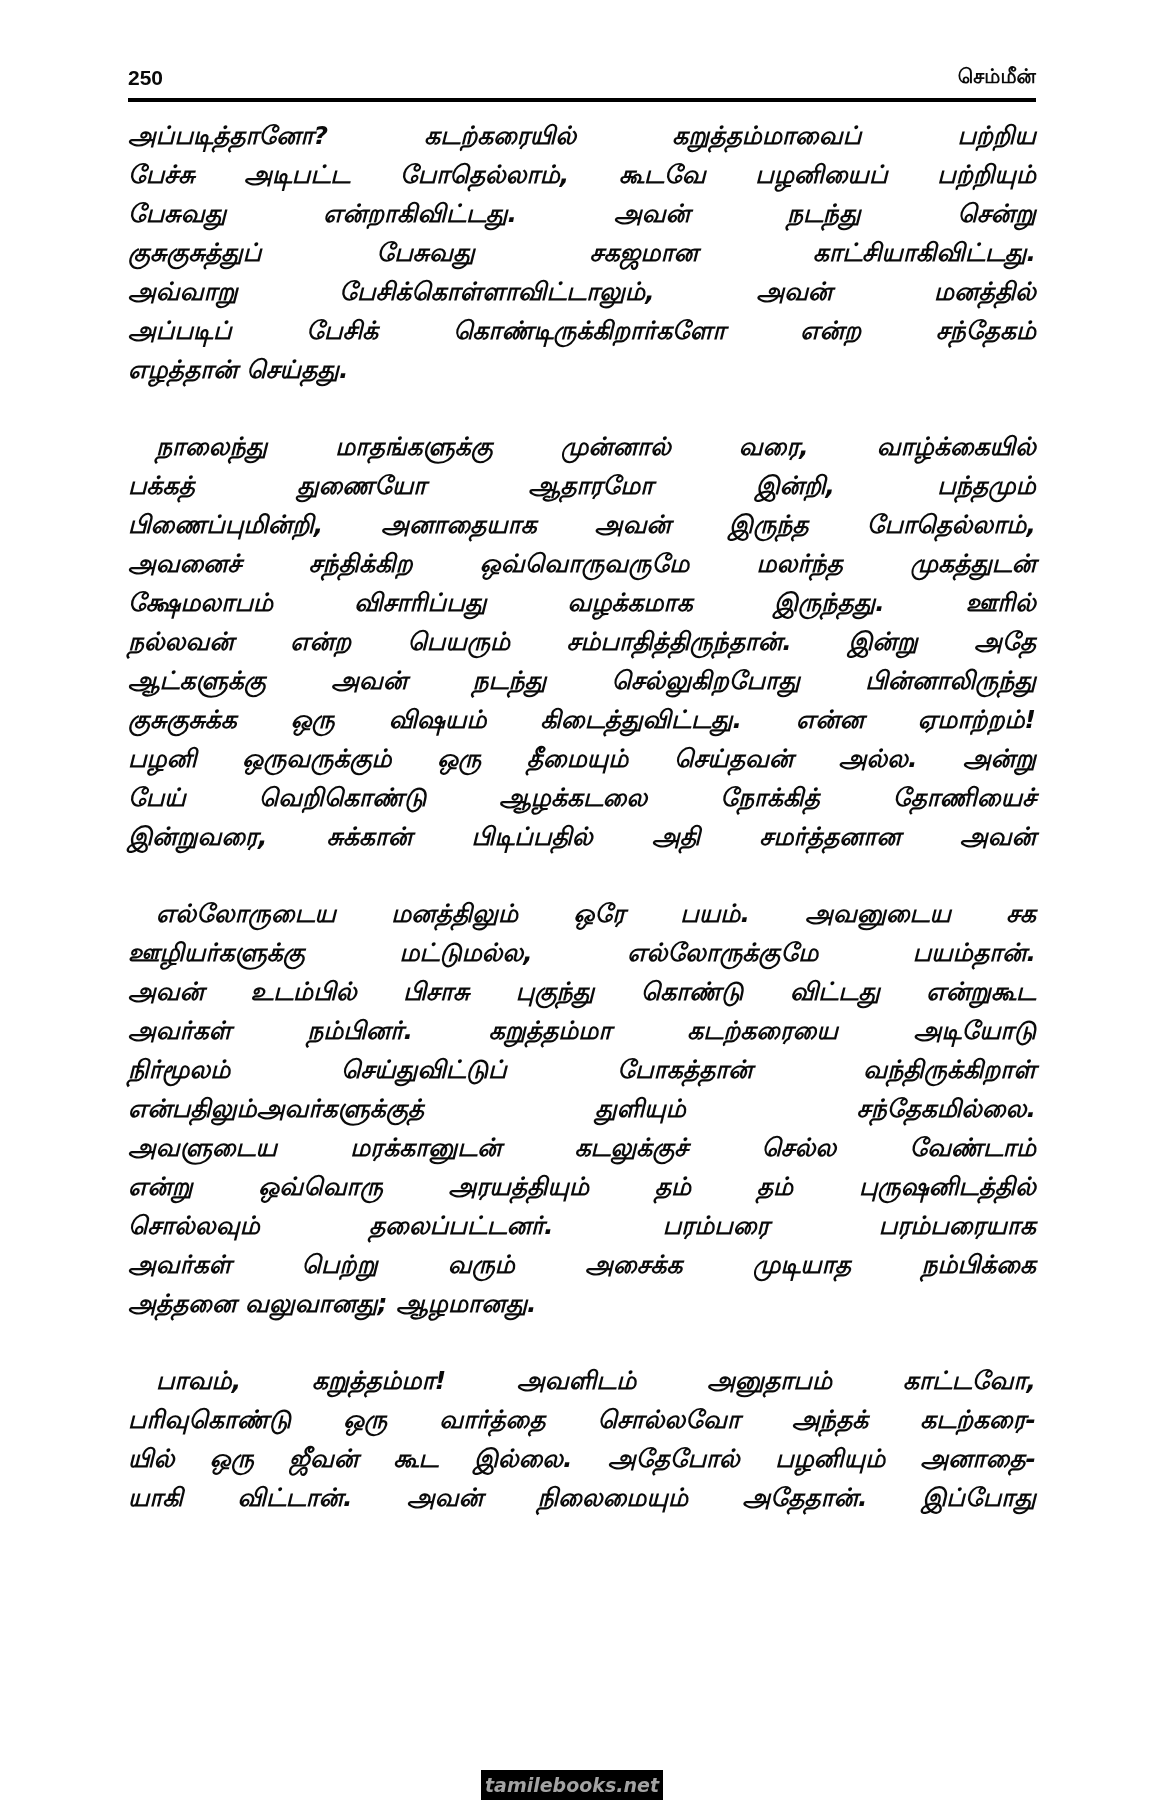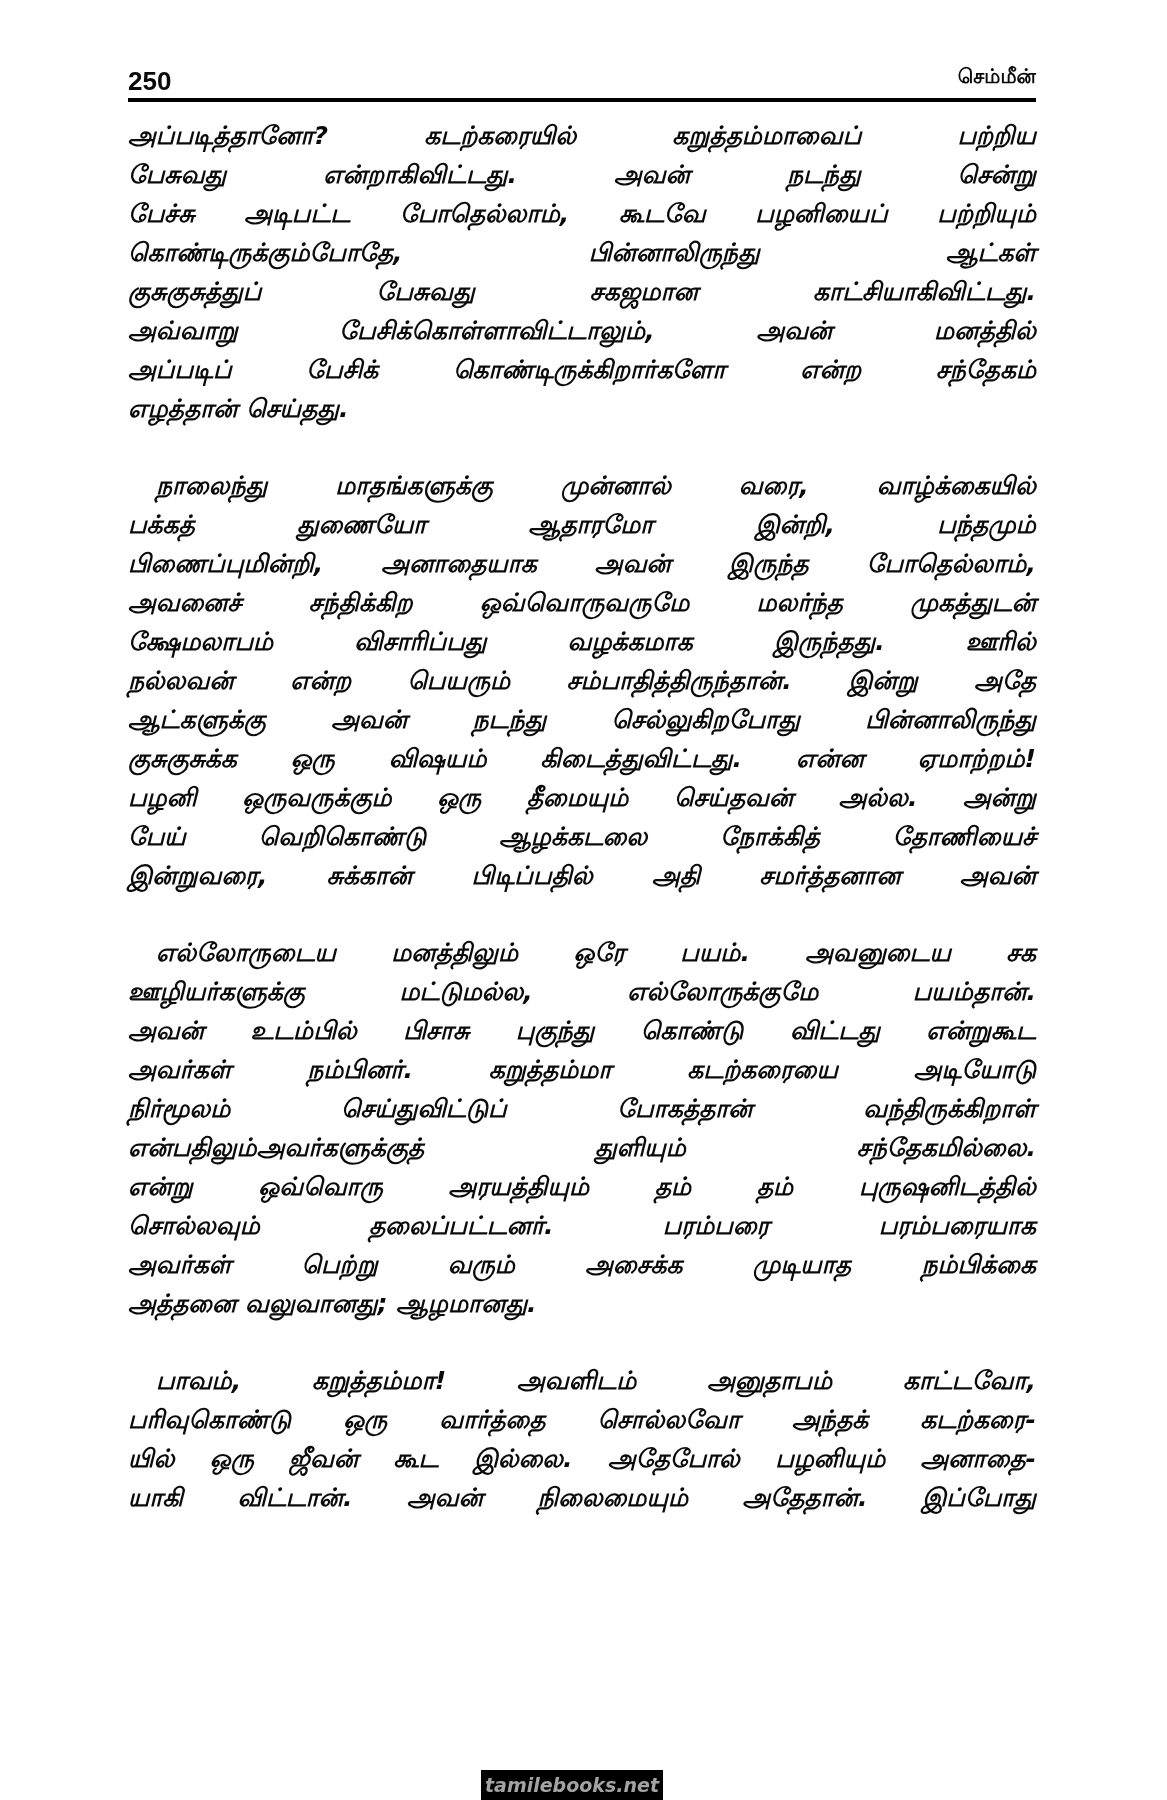--- a/index.html
+++ b/index.html
@@ -24,21 +24,21 @@
     .running-head {
       position: relative;
       height: 40px;
     }
     .page-number {
       position: absolute;
       left: 0;
       top: 4px;
       font-family: "Liberation Sans", sans-serif;
       font-weight: bold;
-      font-size: 26px;
+      font-size: 21px;
     }
     .book-title {
       position: absolute;
       left: 0;
       right: 0;
       top: 2px;
       text-align: right;
       font-weight: bold;
       font-size: 20px;
     }
@@ -95,23 +95,22 @@
 <div class="page">
   <div class="running-head">
     <span class="page-number">250</span>
     <span class="book-title">செம்மீன்</span>
     <div class="head-rule"></div>
   </div>
 
   <div class="body-text" id="body-text">
       <div class="paragraph">
         <span class="line">அப்படித்தானோ? கடற்கரையில் கறுத்தம்மாவைப் பற்றிய</span>
+        <span class="line">பேச்சு அடிபட்ட போதெல்லாம், கூடவே பழனியைப் பற்றியும்</span>
         <span class="line">பேசுவது என்றாகிவிட்டது. அவன் நடந்து சென்று</span>
-        <span class="line">பேச்சு அடிபட்ட போதெல்லாம், கூடவே பழனியைப் பற்றியும்</span>
-        <span class="line">கொண்டிருக்கும்போதே, பின்னாலிருந்து ஆட்கள்</span>
         <span class="line">குசுகுசுத்துப் பேசுவது சகஜமான காட்சியாகிவிட்டது.</span>
         <span class="line">அவ்வாறு பேசிக்கொள்ளாவிட்டாலும், அவன் மனத்தில்</span>
         <span class="line">அப்படிப் பேசிக் கொண்டிருக்கிறார்களோ என்ற சந்தேகம்</span>
         <span class="line last">எழத்தான் செய்தது.</span>
       </div>
       <div class="paragraph">
         <span class="line indent">நாலைந்து மாதங்களுக்கு முன்னால் வரை, வாழ்க்கையில்</span>
         <span class="line">பக்கத் துணையோ ஆதாரமோ இன்றி, பந்தமும்</span>
         <span class="line">பிணைப்புமின்றி, அனாதையாக அவன் இருந்த போதெல்லாம்,</span>
         <span class="line">அவனைச் சந்திக்கிற ஒவ்வொருவருமே மலர்ந்த முகத்துடன்</span>
@@ -123,20 +122,21 @@
         <span class="line">பேய் வெறிகொண்டு ஆழக்கடலை நோக்கித் தோணியைச்</span>
         <span class="line">இன்றுவரை, சுக்கான் பிடிப்பதில் அதி சமர்த்தனான அவன்</span>
       </div>
       <div class="paragraph">
         <span class="line indent">எல்லோருடைய மனத்திலும் ஒரே பயம். அவனுடைய சக</span>
         <span class="line">ஊழியர்களுக்கு மட்டுமல்ல, எல்லோருக்குமே பயம்தான்.</span>
         <span class="line">அவன் உடம்பில் பிசாசு புகுந்து கொண்டு விட்டது என்றுகூட</span>
         <span class="line">அவர்கள் நம்பினர். கறுத்தம்மா கடற்கரையை அடியோடு</span>
         <span class="line">நிர்மூலம் செய்துவிட்டுப் போகத்தான் வந்திருக்கிறாள்</span>
         <span class="line">என்பதிலும்அவர்களுக்குத் துளியும் சந்தேகமில்லை.</span>
+        <span class="line">அவளுடைய மரக்கானுடன் கடலுக்குச் செல்ல வேண்டாம்</span>
         <span class="line">என்று ஒவ்வொரு அரயத்தியும் தம் தம் புருஷனிடத்தில்</span>
         <span class="line">சொல்லவும் தலைப்பட்டனர். பரம்பரை பரம்பரையாக</span>
         <span class="line">அவர்கள் பெற்று வரும் அசைக்க முடியாத நம்பிக்கை</span>
         <span class="line last">அத்தனை வலுவானது; ஆழமானது.</span>
       </div>
       <div class="paragraph">
         <span class="line indent">பாவம், கறுத்தம்மா! அவளிடம் அனுதாபம் காட்டவோ,</span>
         <span class="line">பரிவுகொண்டு ஒரு வார்த்தை சொல்லவோ அந்தக் கடற்கரை-</span>
         <span class="line">யில் ஒரு ஜீவன் கூட இல்லை. அதேபோல் பழனியும் அனாதை-</span>
         <span class="line">யாகி விட்டான். அவன் நிலைமையும் அதேதான். இப்போது</span>

